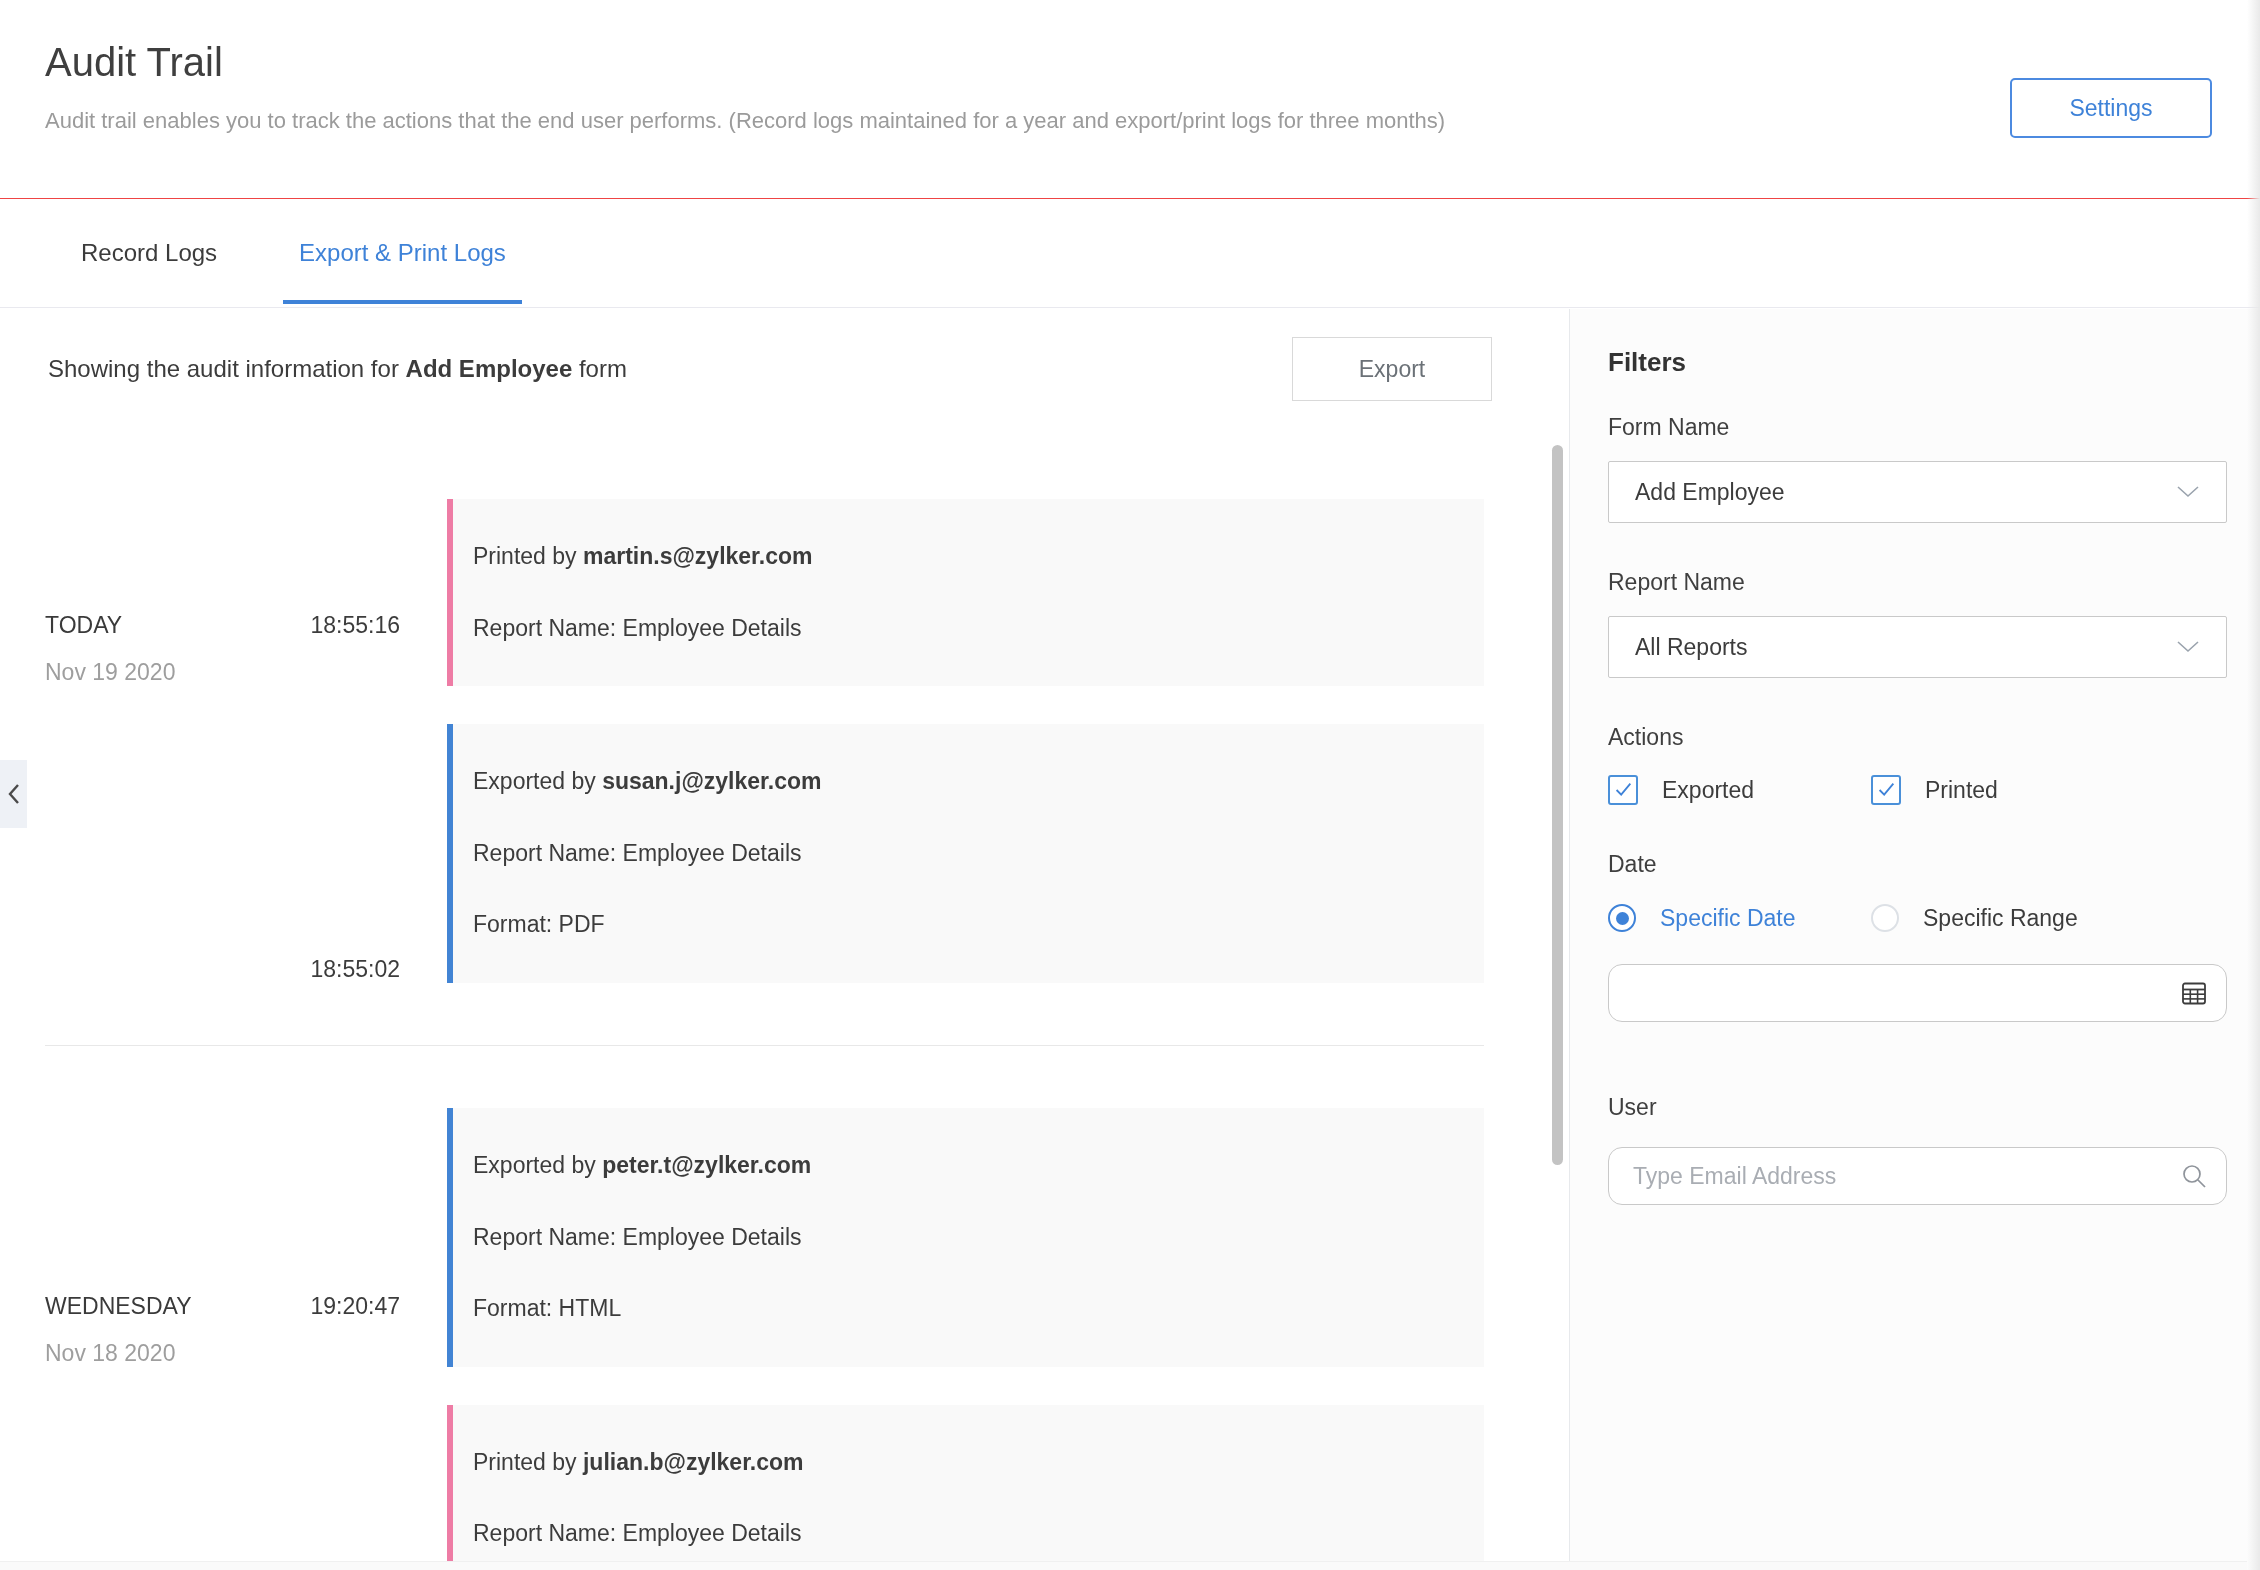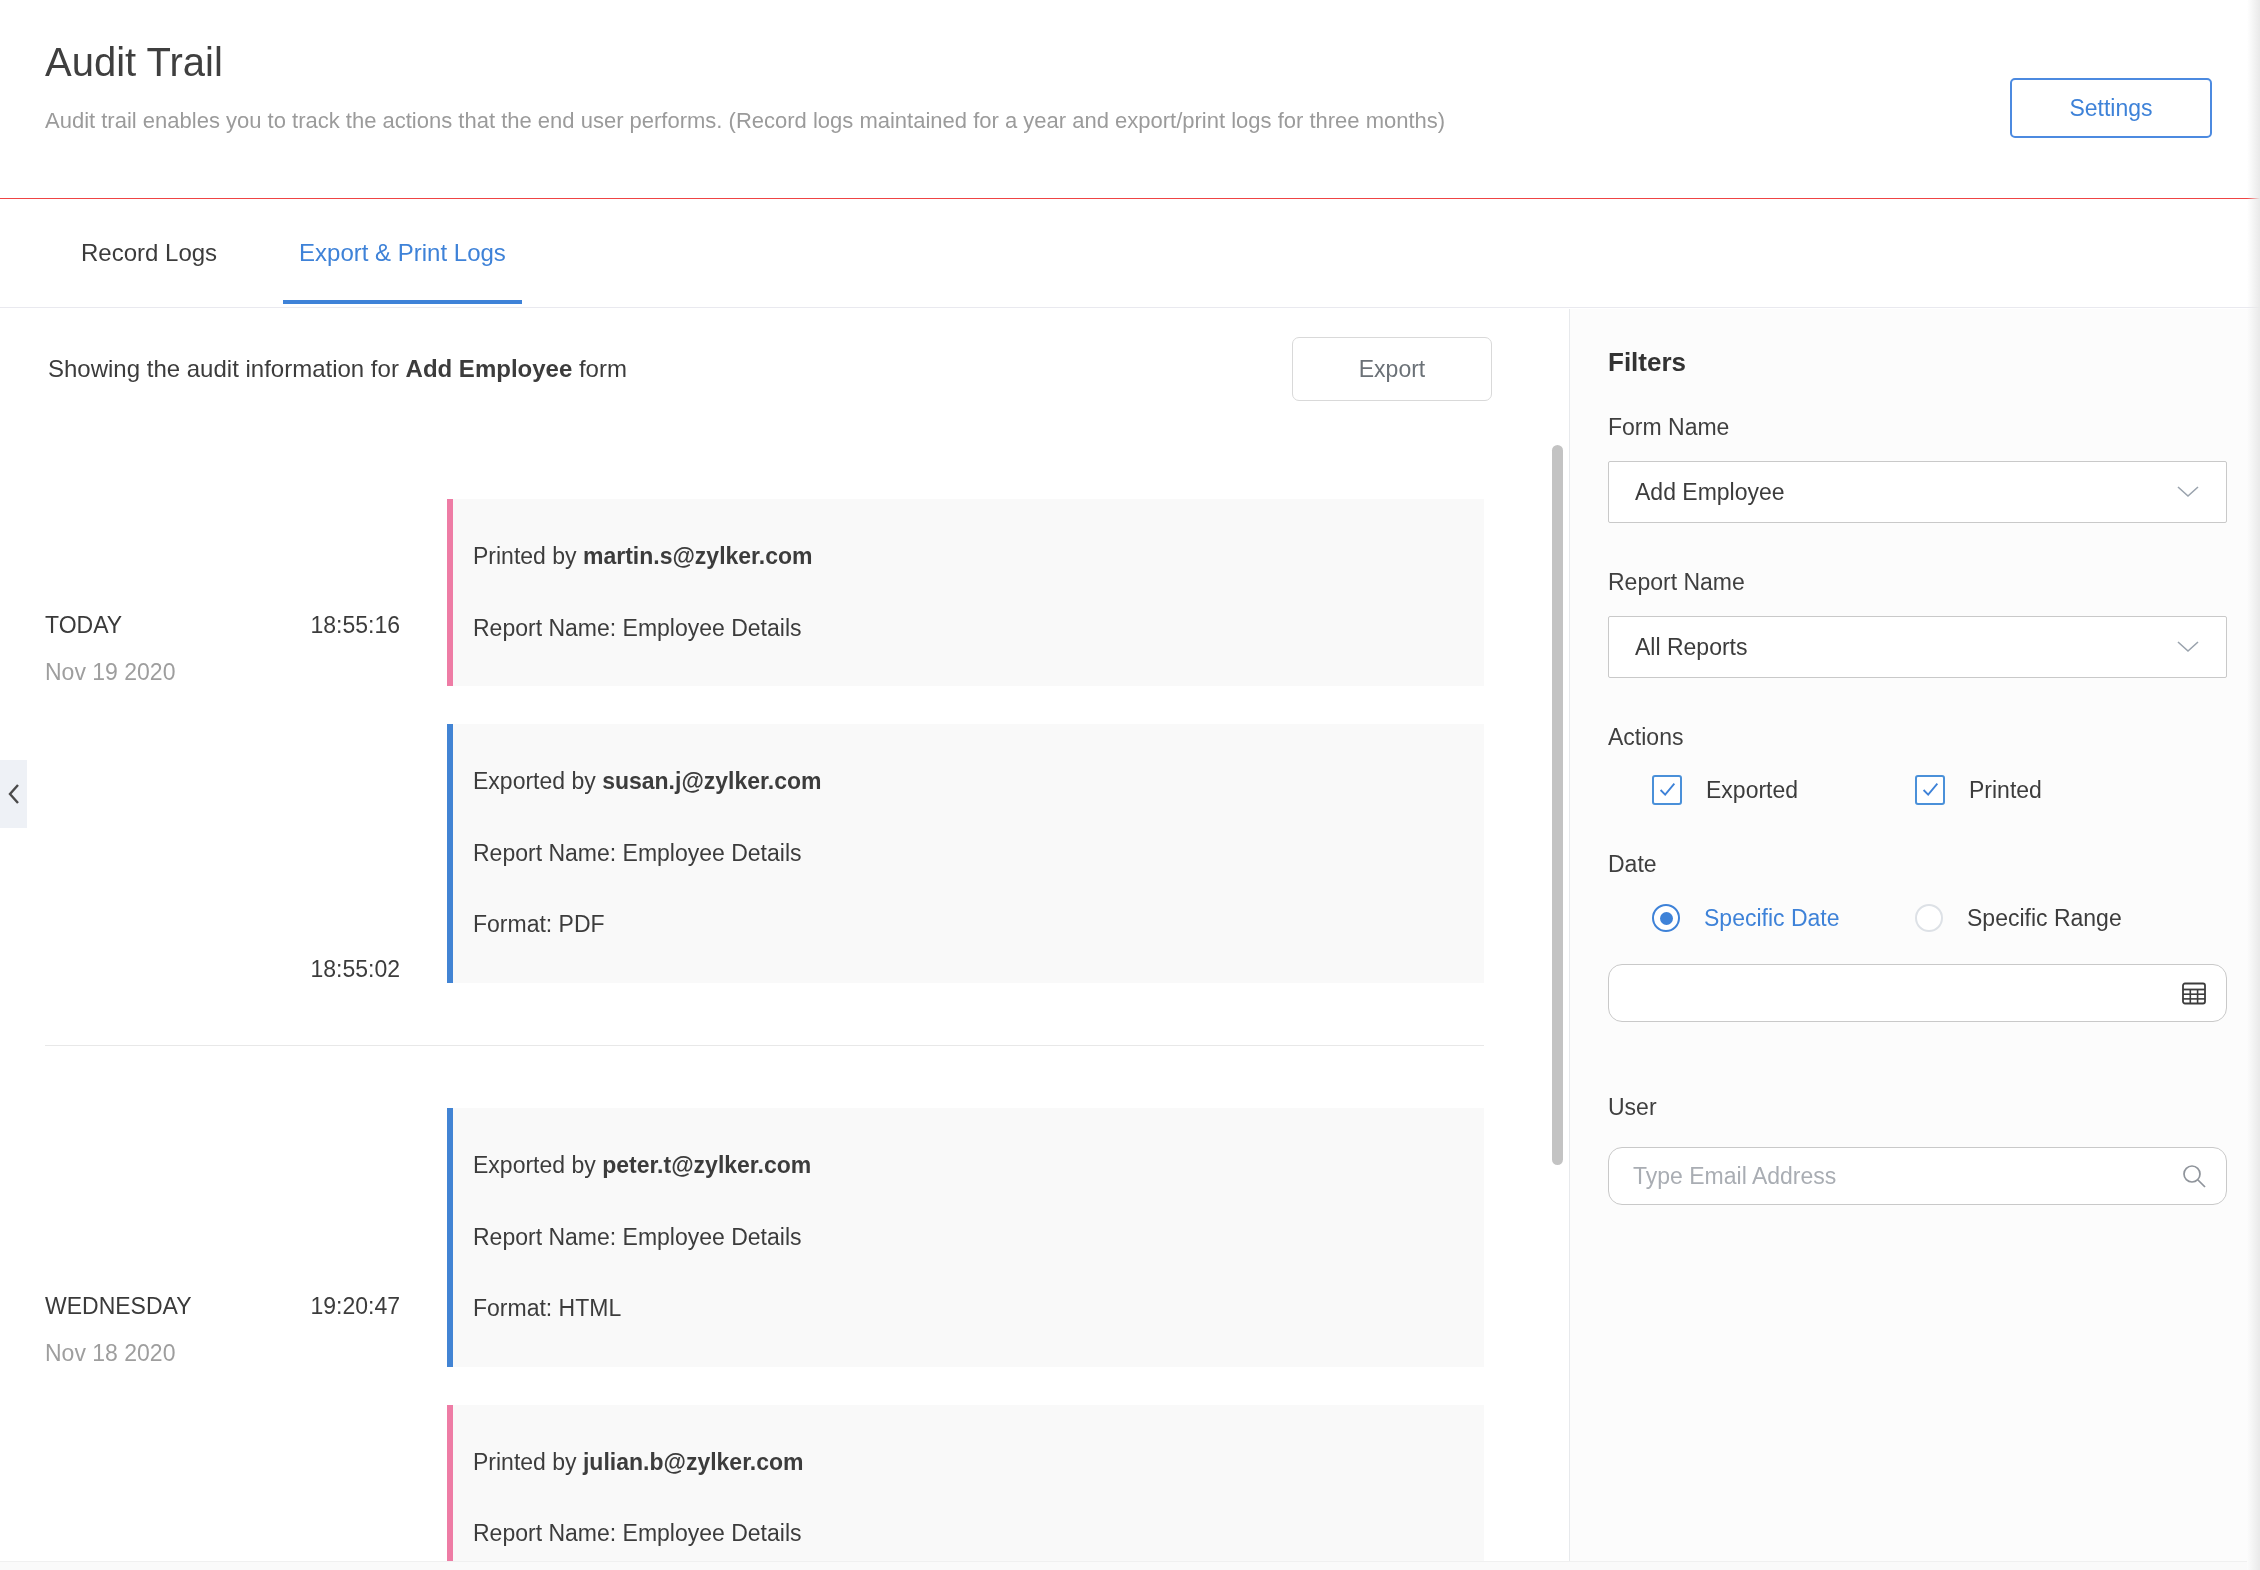--- a/index.html
+++ b/index.html
@@ -20,21 +20,21 @@
   .tab{position:relative;display:flex;align-items:center;font-size:24px;color:#3c3c3c;
       padding:0 16px;margin-right:50px;cursor:pointer;}
   .tab.active{color:#3e82d8;}
   .tab.active::after{content:"";position:absolute;left:0;right:0;bottom:3px;height:4px;background:#3e82d8;}
 
   
   .main{position:absolute;top:309px;left:0;width:1569px;height:1261px;overflow:hidden;background:#fff;}
   .content-header{position:absolute;top:28px;left:48px;width:1484px;box-sizing:border-box;
       padding-right:40px;display:flex;justify-content:space-between;align-items:center;height:64px;}
   .showing{font-size:24px;color:#3c3c3c;}
-  .export-btn{width:200px;height:64px;background:#fff;border:1px solid #d9d9d9;border-radius:7px;
+  .export-btn{width:200px;height:64px;background:#fff;border:1px solid #d9d9d9;border-radius:0;
       color:#6b7177;font-size:23px;font-family:"Liberation Sans",sans-serif;cursor:pointer;}
 
   .timeline{position:absolute;top:190px;left:0;right:0;}
   .entry{display:flex;align-items:flex-end;margin-bottom:38px;}
   .entry:last-child{margin-bottom:0;}
   .meta{width:447px;box-sizing:border-box;padding:8px 47px 0 45px;display:flex;
       justify-content:space-between;flex-shrink:0;}
   .day-label{font-size:23px;color:#3a3a3a;}
   .day-date{margin-top:20px;font-size:23px;color:#9e9e9e;}
   .time{font-size:23px;color:#3c3c3c;white-space:nowrap;}
@@ -55,21 +55,21 @@
 
   
   .filters{position:absolute;left:1570px;top:309px;right:0;bottom:0;background:#fcfcfc;
       box-sizing:border-box;padding:38px 33px 0 38px;}
   .filters-title{font-size:26px;font-weight:bold;color:#333;margin:0;}
   .f-label{margin-top:36px;font-size:23px;color:#3f3f3f;}
   .f-label.mt{margin-top:46px;}
   .select-box{margin-top:20px;height:60px;border:1px solid #c9c9c9;border-radius:2px;background:#fff;
       display:flex;align-items:center;justify-content:space-between;padding:0 26px;cursor:pointer;}
   .select-value{font-size:23px;color:#3c3c3c;}
-  .opt-row{display:flex;margin-top:24px;align-items:flex-end;margin-left:44px;}
+  .opt-row{display:flex;margin-top:24px;align-items:flex-end;}
   .opt{display:flex;align-items:center;width:263px;cursor:pointer;}
   .checkbox{width:26px;height:26px;border:2px solid #4a90d9;border-radius:3px;background:#fff;
       display:flex;align-items:center;justify-content:center;flex-shrink:0;}
   .opt-label{margin-left:24px;font-size:23px;color:#3c3c3c;white-space:nowrap;}
   .radio{width:24px;height:24px;border-radius:50%;background:#fff;flex-shrink:0;
       display:flex;align-items:center;justify-content:center;}
   .radio.on{border:2px solid #3e82d8;}
   .radio.off{border:2px solid #dde1e6;}
   .radio.on .dot{width:13px;height:13px;border-radius:50%;background:#3e82d8;}
   .opt-label.sel{color:#3e82d8;}

